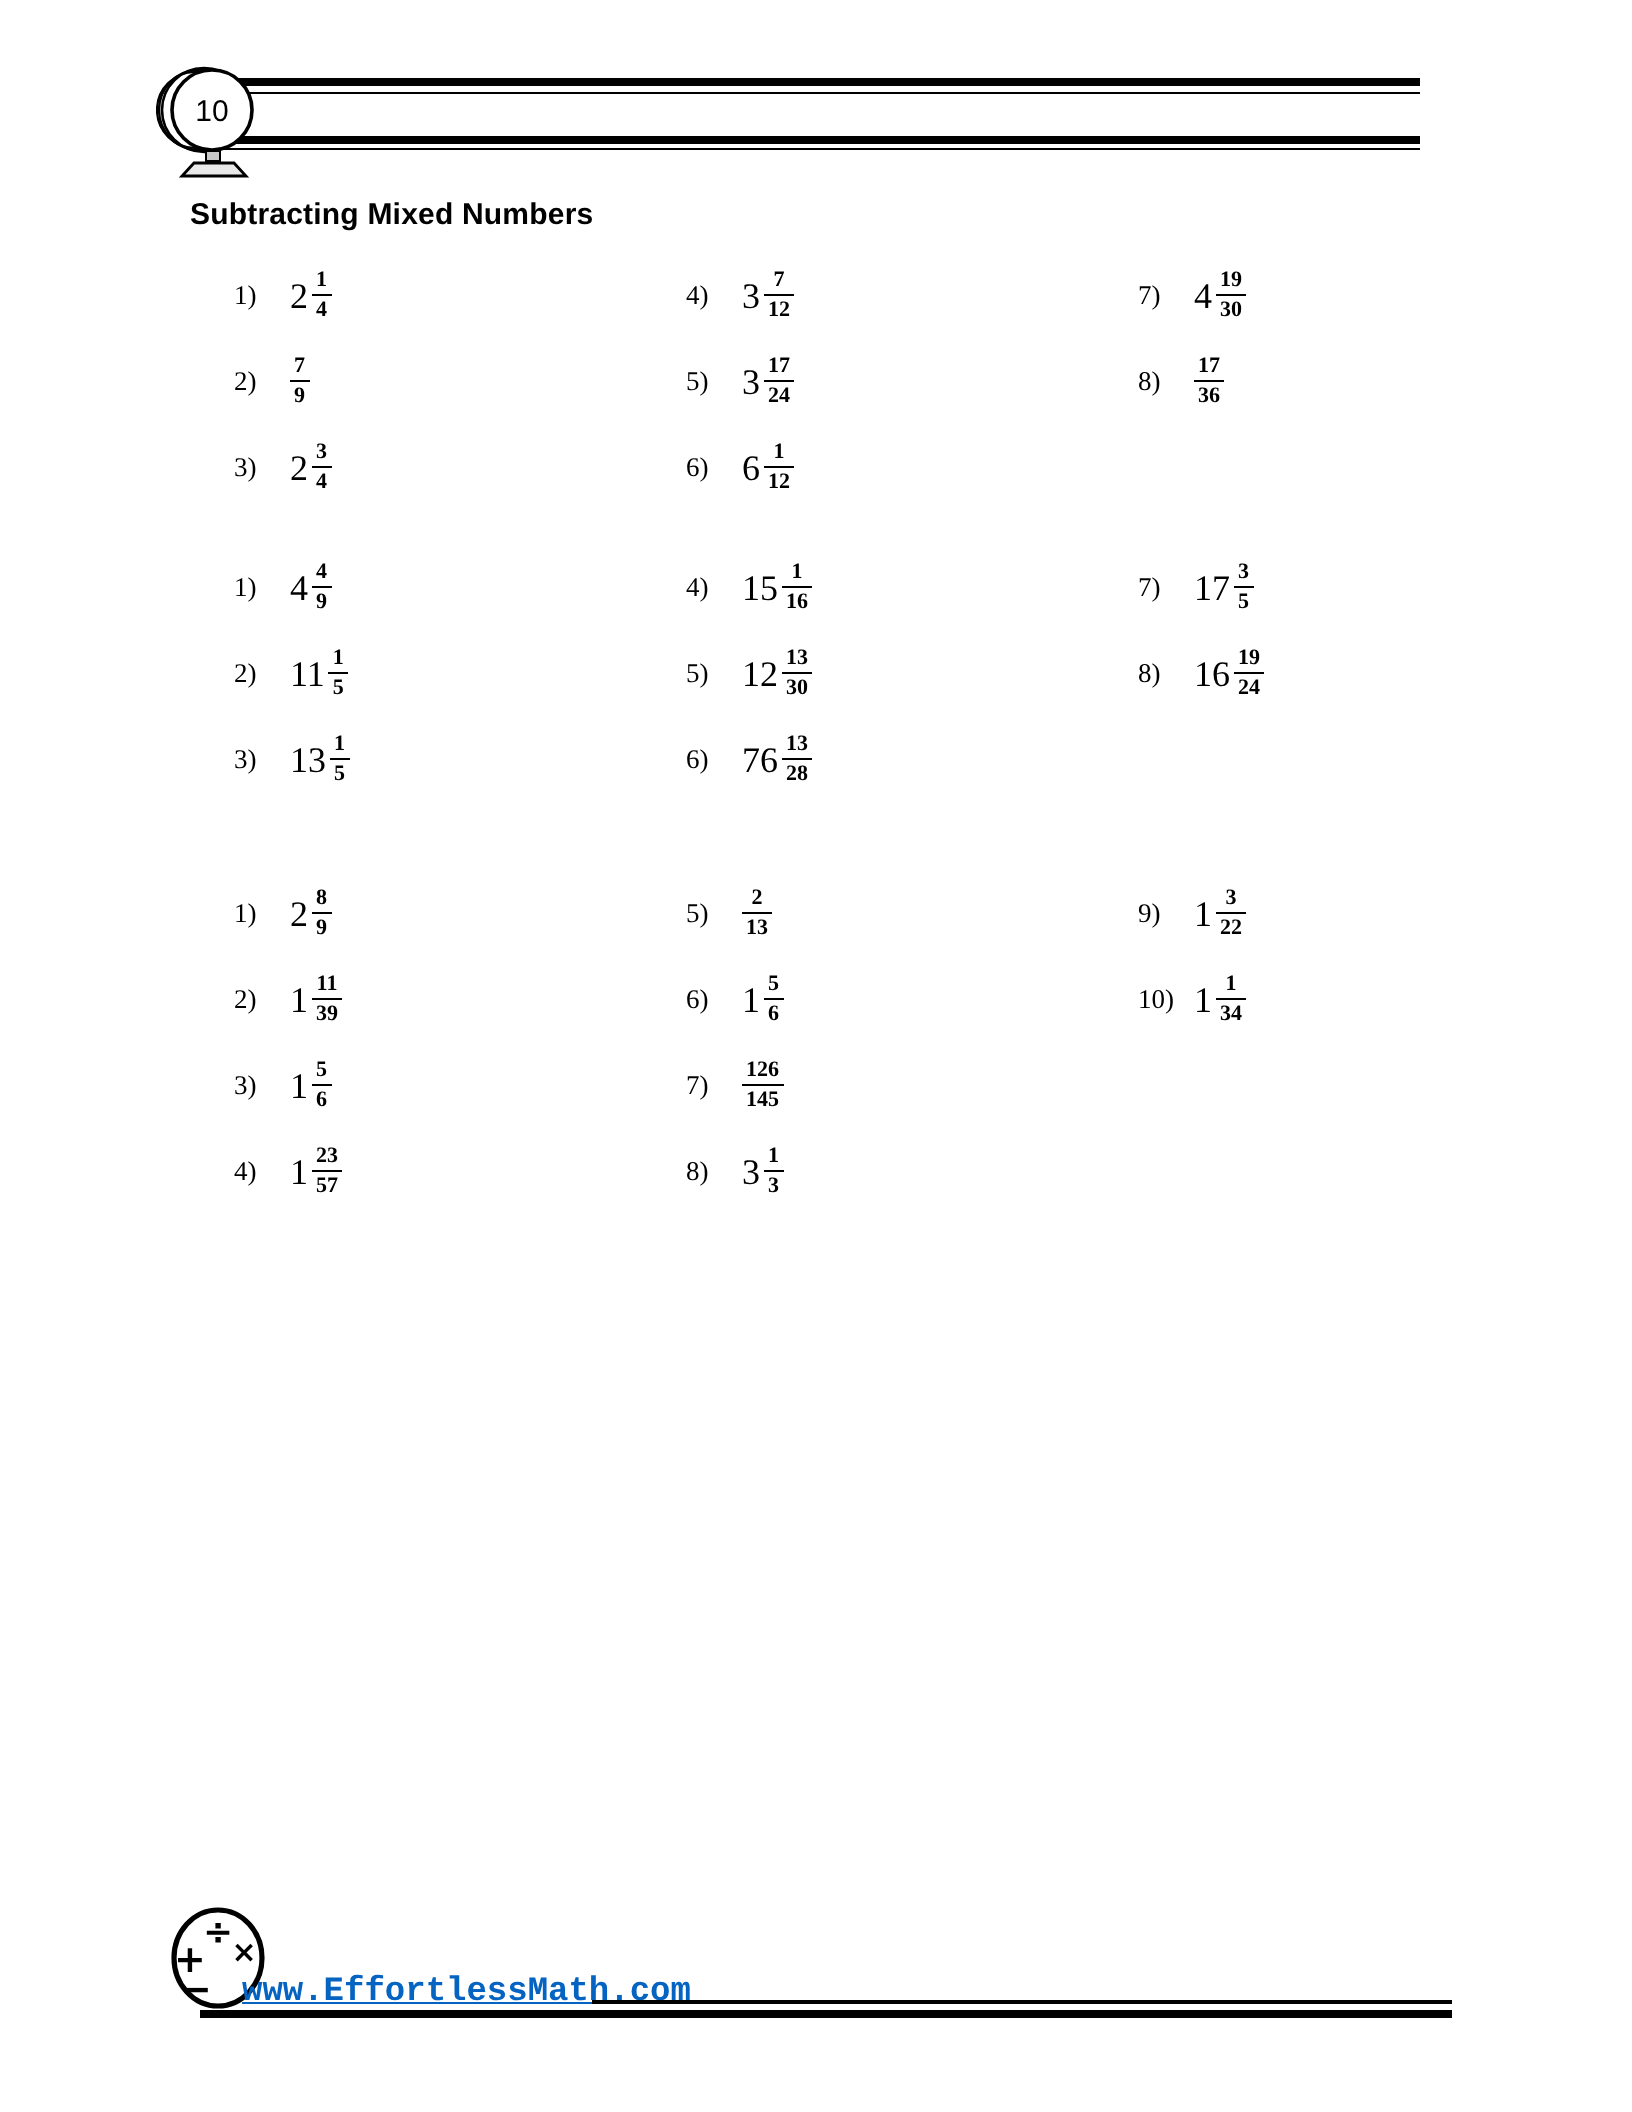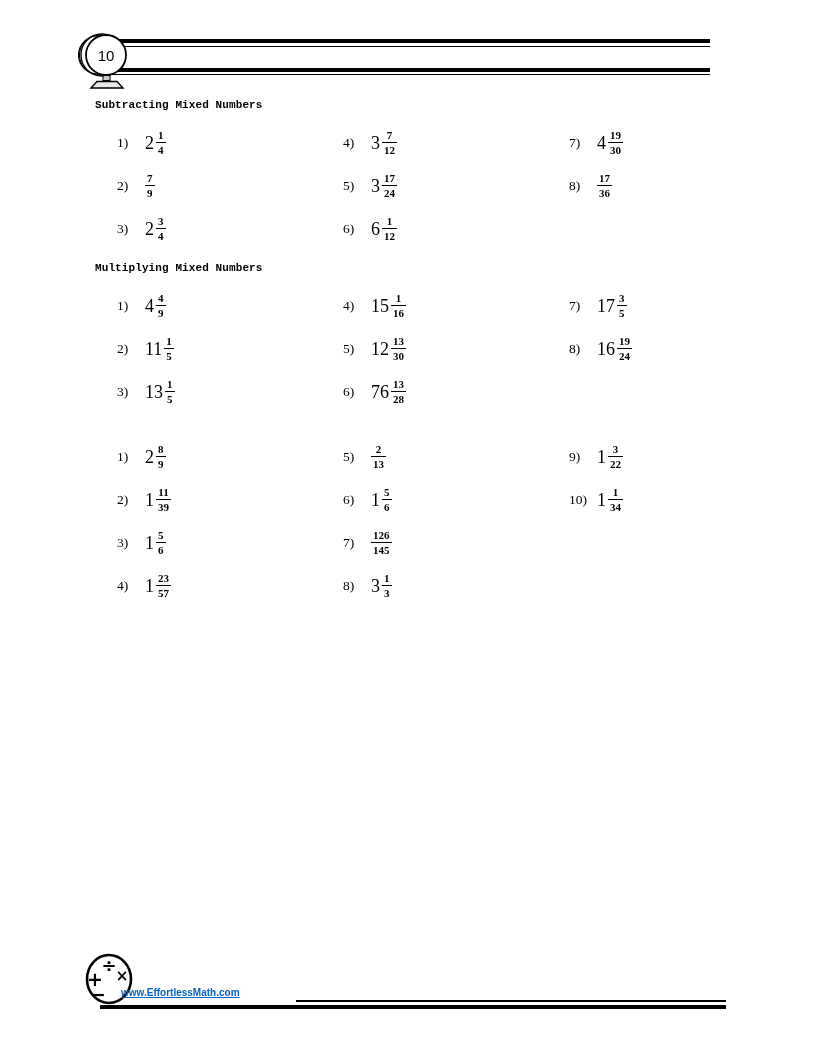--- a/index.html
+++ b/index.html
@@ -16,22 +16,22 @@
   .header-title{
     position:absolute;left:112px;top:47px;width:598px;
     text-align:center;
     font-weight:bold;font-size:15px;letter-spacing:.2px;
     font-family:"Liberation Sans",sans-serif;
   }
   .globe{position:absolute;left:78px;top:29px;}
   
   .section{position:absolute;left:95px;width:660px;}
   .section-heading{
-    font-weight:bold;font-size:11px;letter-spacing:.1px;
-    font-family:Liberation Mono, monospace;
+    font-weight:bold;font-size:15px;letter-spacing:.1px;
+    font-family:Liberation Sans, sans-serif;
   }
   .grid{
     display:grid;
     grid-template-columns:226px 226px auto;
     grid-auto-flow:column;
     margin-left:22px;margin-top:10px;
   }
   .problem{
     display:flex;align-items:center;height:43px;
     font-family:"Liberation Serif","DejaVu Serif",serif;
@@ -50,23 +50,23 @@
     font-size:11px;line-height:12px;
     font-weight:bold;
     vertical-align:middle;
   }
   .frac .num{display:block;border-bottom:1.6px solid #000;padding:0 2px 1px 2px;}
   .frac .den{display:block;padding:1px 2px 0 2px;}
   
   .math-logo{position:absolute;left:83px;top:953px;}
   .footer-link{
     position:absolute;left:121px;top:987px;
-    font-size:10px;font-weight:bold;
+    font-size:17px;font-weight:bold;
     text-decoration:underline;
-    font-family:Liberation Sans, sans-serif;
+    font-family:Liberation Mono, monospace;
   }
 </style>
 </head>
 <body>
 
 <div class="page">
 
   <div class="hline" style="left:112px;top:39px;width:598px;height:4px;"></div>
   <div class="hline" style="left:112px;top:45.5px;width:598px;height:1.5px;"></div>
   <div class="hline" style="left:112px;top:68px;width:598px;height:4px;"></div>
@@ -145,21 +145,20 @@
           <div class="problem" style="grid-area: 2 / 3;">
             <span class="p-label">8)</span>
             <span class="frac">
               <span class="num">17</span>
               <span class="den">36</span>
             </span>
           </div>
         </div>
       </div>
       <div class="section" style="top: 262px;">
-        <div class="section-heading">Multiplying Mixed Numbers</div>
         <div class="grid" style="grid-template-rows: repeat(3, 43px);">
           <div class="problem" style="grid-area: 1 / 1;">
             <span class="p-label">1)</span>
             <span class="whole">4</span>
             <span class="frac">
               <span class="num">4</span>
               <span class="den">9</span>
             </span>
           </div>
           <div class="problem" style="grid-area: 2 / 1;">

